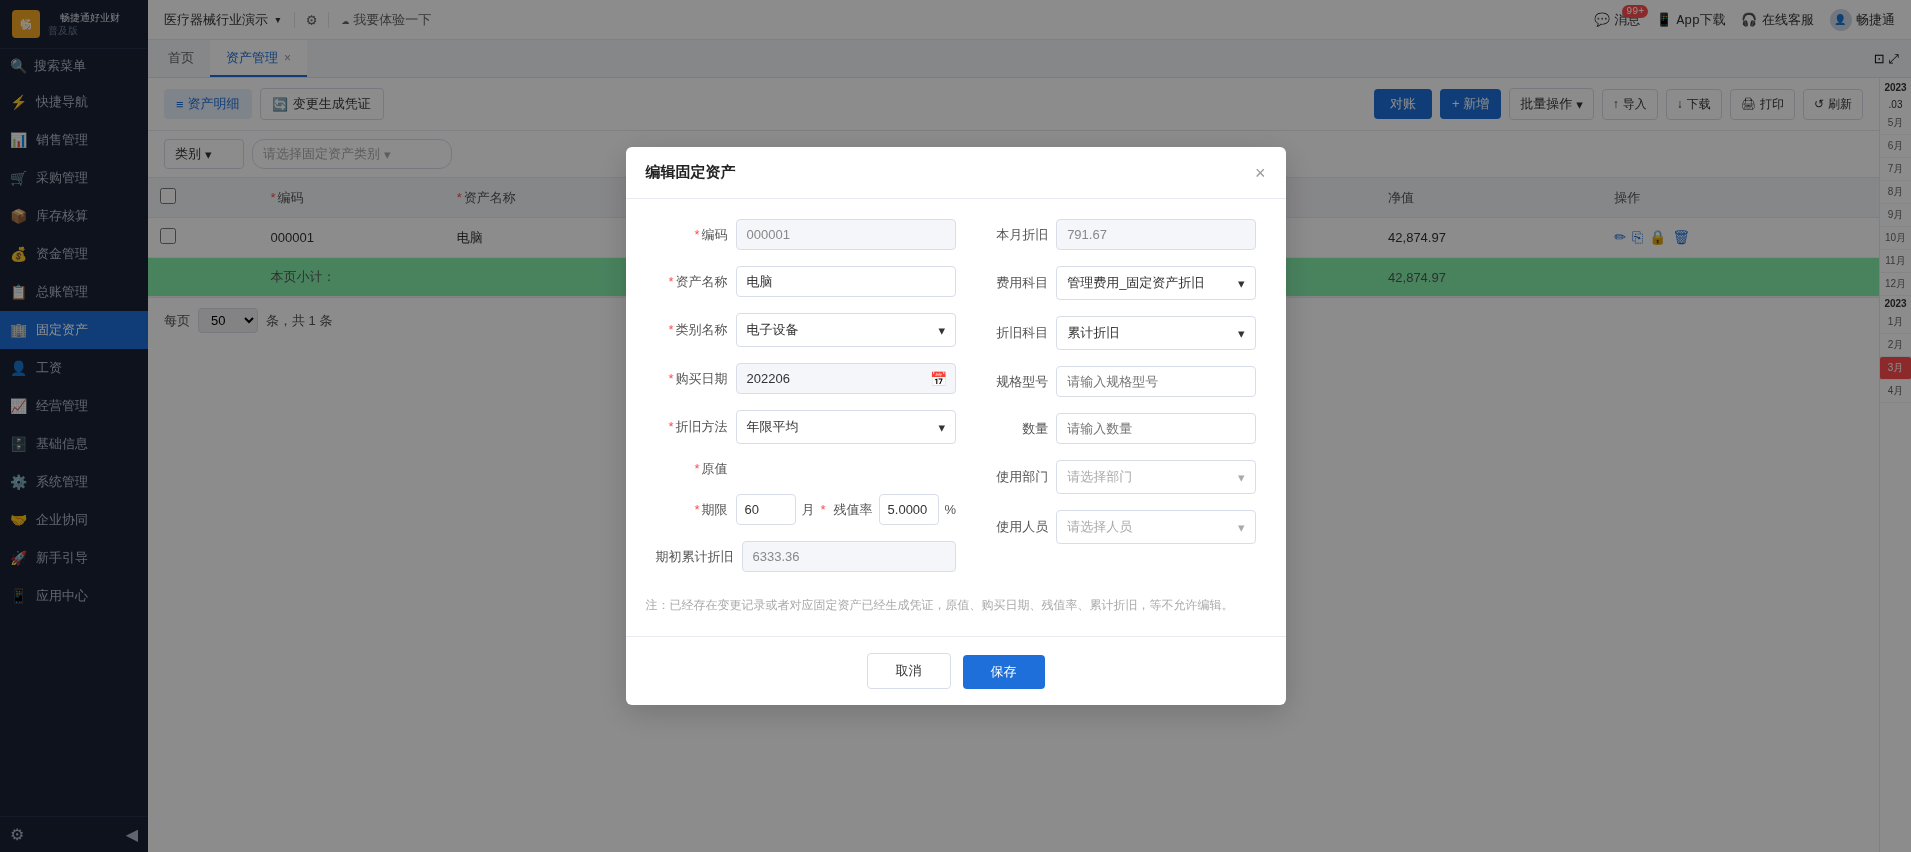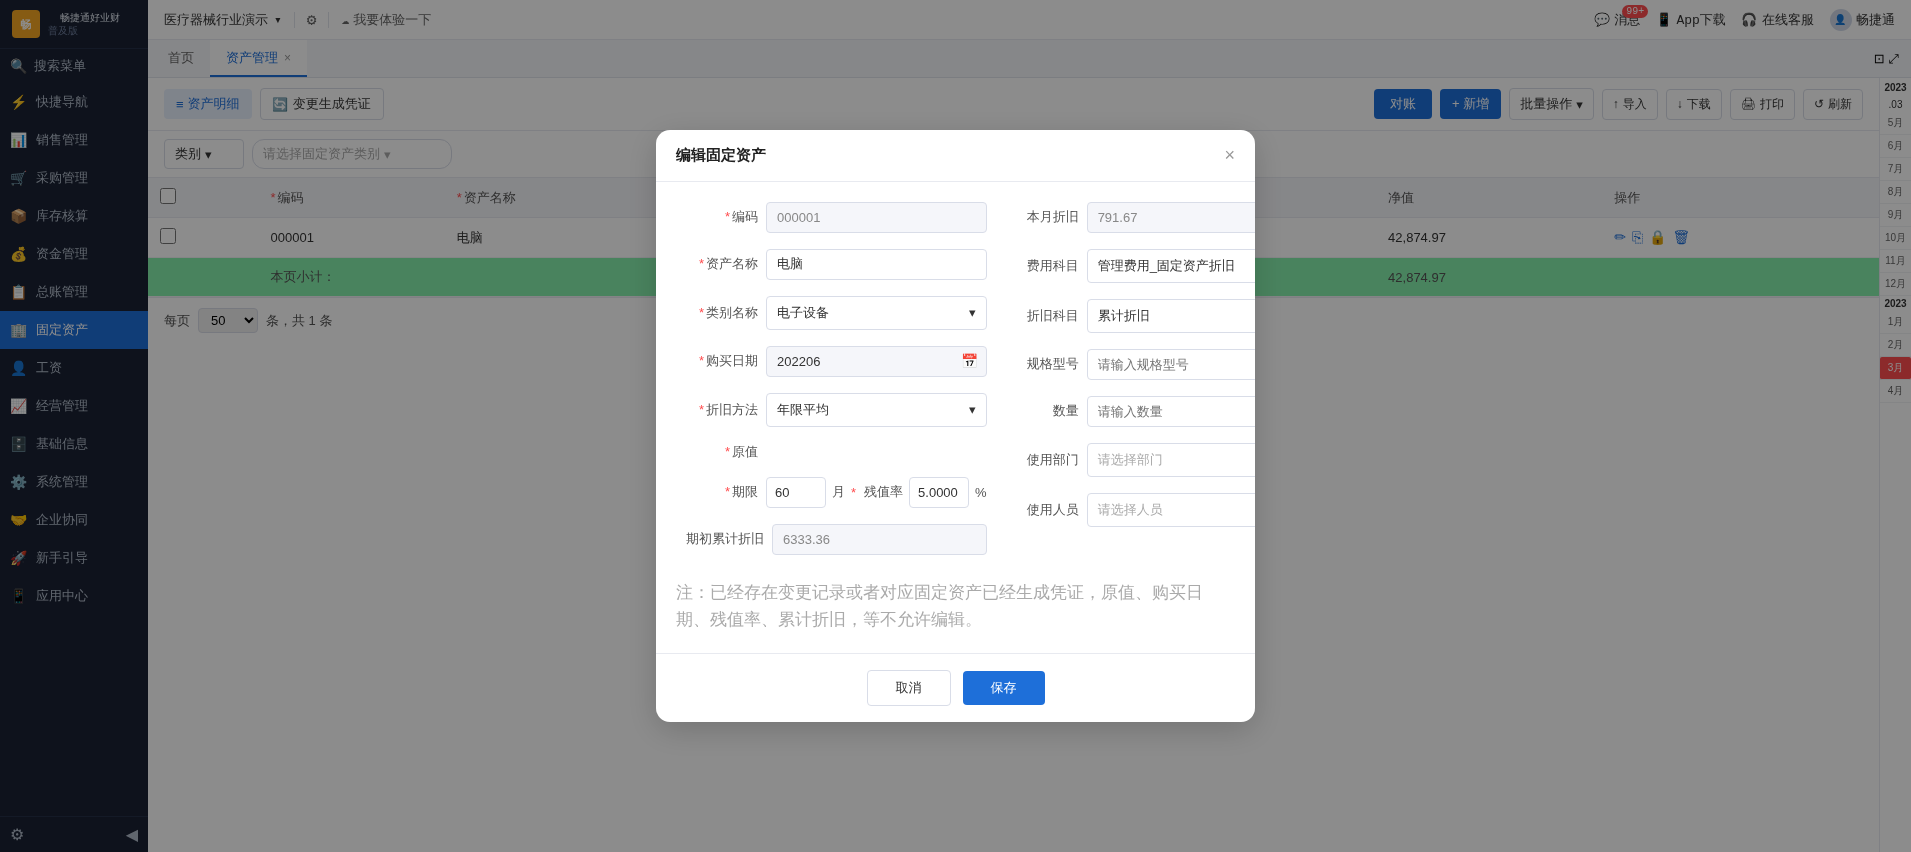--- a/index.html
+++ b/index.html
@@ -74,39 +74,39 @@
     .pagination-bar { display: flex; align-items: center; padding: 10px 16px; gap: 8px; border-top: 1px solid #e8eaf0; font-size: 13px; color: #555; }
     .pagination-select { border: 1px solid #d9dde8; border-radius: 4px; padding: 3px 8px; font-size: 13px; cursor: pointer; }
 
     
     .side-calendar { width: 32px; background: white; border-left: 1px solid #e8eaf0; display: flex; flex-direction: column; align-items: center; overflow: hidden; flex-shrink: 0; }
     .calendar-month { font-size: 10px; color: #666; padding: 4px 2px; text-align: center; cursor: pointer; border-bottom: 1px solid #f0f2f5; width: 100%; }
     .calendar-month.today { background: #ff4d4f; color: white; border-radius: 2px; }
 
     
     .modal-overlay { position: fixed; inset: 0; background: rgba(0,0,0,0.45); z-index: 1000; display: flex; align-items: center; justify-content: center; }
-    .modal { background: white; border-radius: 14px; width: 599px; max-height: 90vh; overflow: auto; box-shadow: 0 8px 32px rgba(0,0,0,0.18); }
+    .modal { background: white; border-radius: 6px; width: 660px; max-height: 90vh; overflow: auto; box-shadow: 0 8px 32px rgba(0,0,0,0.18); }
     .modal-header { display: flex; align-items: center; justify-content: space-between; padding: 16px 20px; border-bottom: 1px solid #e8eaf0; }
     .modal-title { font-size: 15px; font-weight: 600; color: #222; }
     .modal-close { font-size: 18px; color: #999; cursor: pointer; line-height: 1; }
     .modal-body { padding: 20px; }
-    .modal-footer { padding: 16px 20px; border-top: 1px solid #e8eaf0; display: flex; align-items: center; justify-content: center; gap: 12px; }
+    .modal-footer { padding: 16px 20px; border-top: 1px solid #e8eaf0; display: flex; align-items: flex-end; justify-content: center; gap: 12px; }
 
     
     .form-grid { display: grid; grid-template-columns: 1fr 1fr; gap: 0; }
     .form-row { display: flex; align-items: center; gap: 8px; margin-bottom: 16px; }
     .form-label { font-size: 13px; color: #555; white-space: nowrap; min-width: 72px; text-align: right; }
     .form-input { flex: 1; border: 1px solid #d9dde8; border-radius: 4px; padding: 7px 10px; font-size: 13px; color: #333; outline: none; }
     .form-input.disabled { background: #f5f6fa; color: #888; cursor: not-allowed; }
     .form-select { flex: 1; border: 1px solid #d9dde8; border-radius: 4px; padding: 7px 10px; font-size: 13px; color: #333; cursor: pointer; display: flex; align-items: center; justify-content: space-between; background: white; }
     .form-select.placeholder { color: #aaa; }
     .form-inline { display: flex; align-items: center; gap: 6px; }
     .form-input-sm { width: 60px; border: 1px solid #d9dde8; border-radius: 4px; padding: 7px 8px; font-size: 13px; color: #333; outline: none; }
     .form-unit { font-size: 13px; color: #555; white-space: nowrap; }
-    .form-note { font-size: 17px; color: #aaa; padding: 8px 0 0 0; line-height: 1.6; }
+    .form-note { font-size: 12px; color: #aaa; padding: 8px 0 0 0; line-height: 1.6; }
     .form-col { padding: 0 10px; }
 
     
     .btn-cancel { border: 1px solid #d9dde8; background: white; color: #333; padding: 8px 28px; border-radius: 4px; font-size: 13px; cursor: pointer; }
     .btn-save { background: #1e6fd9; color: white; border: none; padding: 8px 28px; border-radius: 4px; font-size: 13px; cursor: pointer; }
 
     
     .date-input-wrap { flex: 1; position: relative; }
     .date-input-wrap input { width: 100%; border: 1px solid #d9dde8; border-radius: 4px; padding: 7px 32px 7px 10px; font-size: 13px; color: #333; outline: none; background: #f5f6fa; }
     .date-input-wrap .cal-icon { position: absolute; right: 8px; top: 50%; transform: translateY(-50%); color: #aaa; font-size: 14px; cursor: pointer; }

